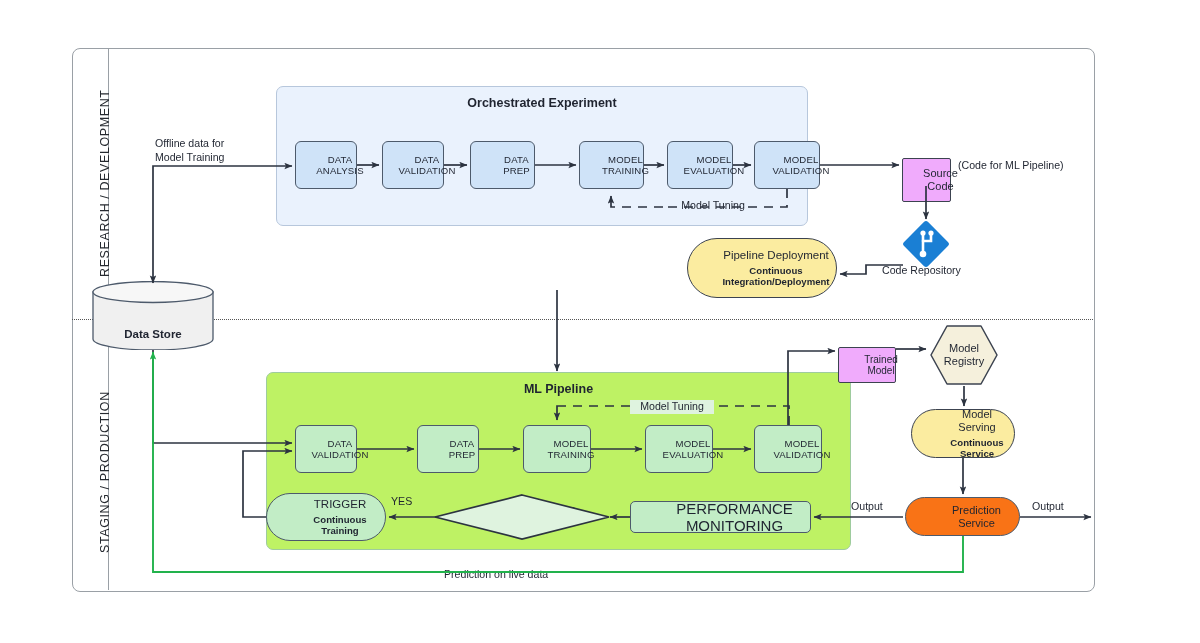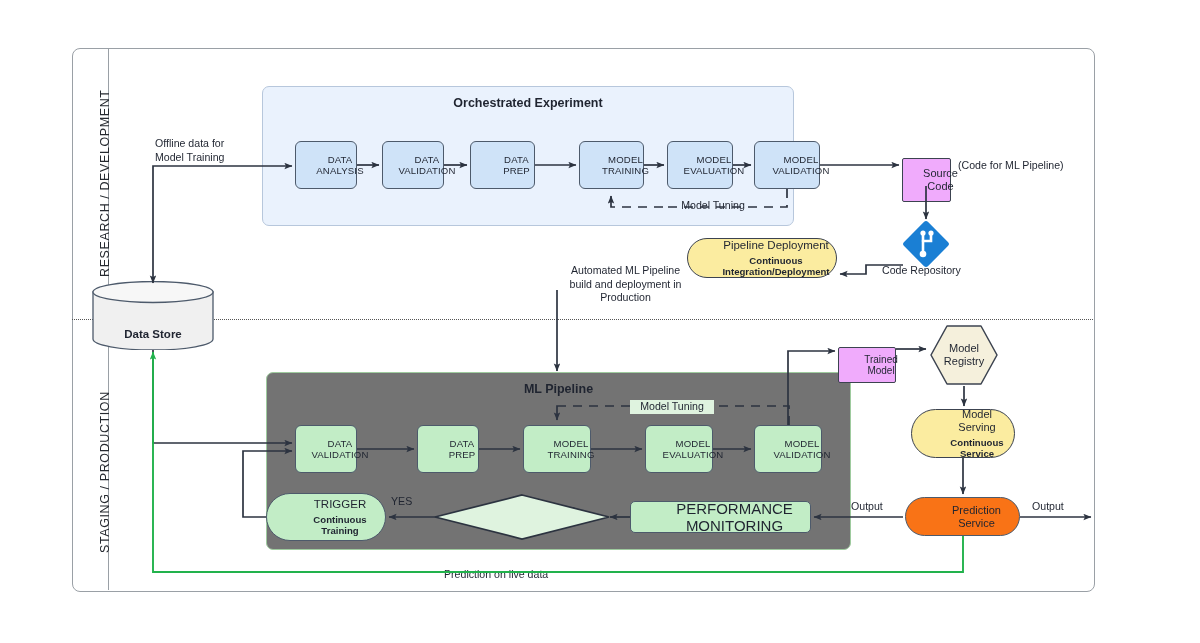--- a/index.html
+++ b/index.html
@@ -18,21 +18,21 @@
   .lane-rule{position:absolute;left:108px;top:48px;width:0;height:542px;border-left:1.4px solid #9aa0a6;}
 
   .vlabel{position:absolute;transform-origin:0 0;transform:rotate(-90deg);
           font-size:12.5px;letter-spacing:.6px;white-space:nowrap;color:#25292f;}
 
   
   .group{position:absolute;box-sizing:border-box;border-radius:7px;}
   .group-title{position:absolute;left:0;right:0;top:9px;text-align:center;
                font-size:12.5px;font-weight:bold;color:#1f2430;}
   .grp-blue{background:#eaf2fd;border:1.3px solid #b7c7dc;}
-  .grp-green{background:#737373;border:1.3px solid #9ecb9e;}
+  .grp-green{background:#bef264;border:1.3px solid #9ecb9e;}
 
   
   .pbox{border-radius:6px;font-size:9.6px;letter-spacing:.15px;}
   .pbox.blue{background:#cfe3f8;border:1.25px solid #4d5a6b;}
   .pbox.green{background:#c2edc6;border:1.25px solid #4d5a6b;}
 
   .rect{border-radius:2px;}
   .rect.yellow{background:#f0abfc;border:1.25px solid #3c4350;font-size:11px;margin-top:16px;}
   .rect.green-wide{background:#c2edc6;border:1.25px solid #4d5a6b;
                    border-radius:5px;font-size:11px;}
@@ -68,21 +68,21 @@
 
 <div id="stage">
 
   <div class="frame"></div>
   <div class="lane-rule"></div>
   <div class="lane-sep"></div>
 
   <div class="vlabel" style="left:98px;top:277px;">RESEARCH / DEVELOPMENT</div>
   <div class="vlabel" style="left:98px;top:553px;">STAGING / PRODUCTION</div>
 
-  <div class="group grp-blue" style="left:262px;top:86px;width:532px;height:140px;">
+  <div class="group grp-blue" style="left:276px;top:86px;width:532px;height:140px;">
     <div class="group-title">Orchestrated Experiment</div>
   </div>
 
   <div class="node pbox blue" style="left:295px;top:141px;width:62px;height:48px;">
     <span style="white-space:pre-line">DATA
 ANALYSIS</span>
   </div>
   <div class="node pbox blue" style="left:382px;top:141px;width:62px;height:48px;">
     <span style="white-space:pre-line">DATA
 VALIDATION</span>
@@ -117,28 +117,25 @@
         <line x1="20" y1="13" x2="20" y2="31"></line>
         <path d="M20 20 L28 20 L28 14"></path>
       </g>
       <circle cx="20" cy="33" r="3.3" fill="#ffffff"></circle>
       <circle cx="20" cy="12" r="2.6" fill="#ffffff"></circle>
       <circle cx="28" cy="12" r="2.6" fill="#ffffff"></circle>
     </svg>
   </div>
   <div class="flab" style="left:882px;top:264px;">Code Repository</div>
 
-  <div class="node pill yellow two-line" style="left:687px;top:238px;width:150px;height:40px;">
+  <div class="node pill yellow two-line" style="left:687px;top:238px;width:150px;height:60px;">
     <span class="ttl">Pipeline Deployment</span>
     <span class="sub" style="white-space:pre-line">Continuous
 Integration/Deployment</span>
   </div>
-  <div class="flab c" style="left:558px;top:264px;width:135px;white-space:pre-line;">Automated ML Pipeline
-build and deployment in
-Production</div>
 
   <div class="cyl" style="left:92px;top:281px;width:122px;height:69px;">
     <svg width="122" height="69" viewBox="0 0 122 69">
       <path d="M1 11 L1 58 A60 11 0 0 0 121 58 L121 11 Z" fill="#f0f0f0" stroke="#4d5a6b" stroke-width="1.3"></path>
       <ellipse cx="61" cy="11" rx="60" ry="10.5" fill="#f7f7f7" stroke="#4d5a6b" stroke-width="1.3"></ellipse>
     </svg>
     <div class="lbl">Data Store</div>
   </div>
 
   <div class="group grp-green" style="left:266px;top:372px;width:585px;height:178px;">

